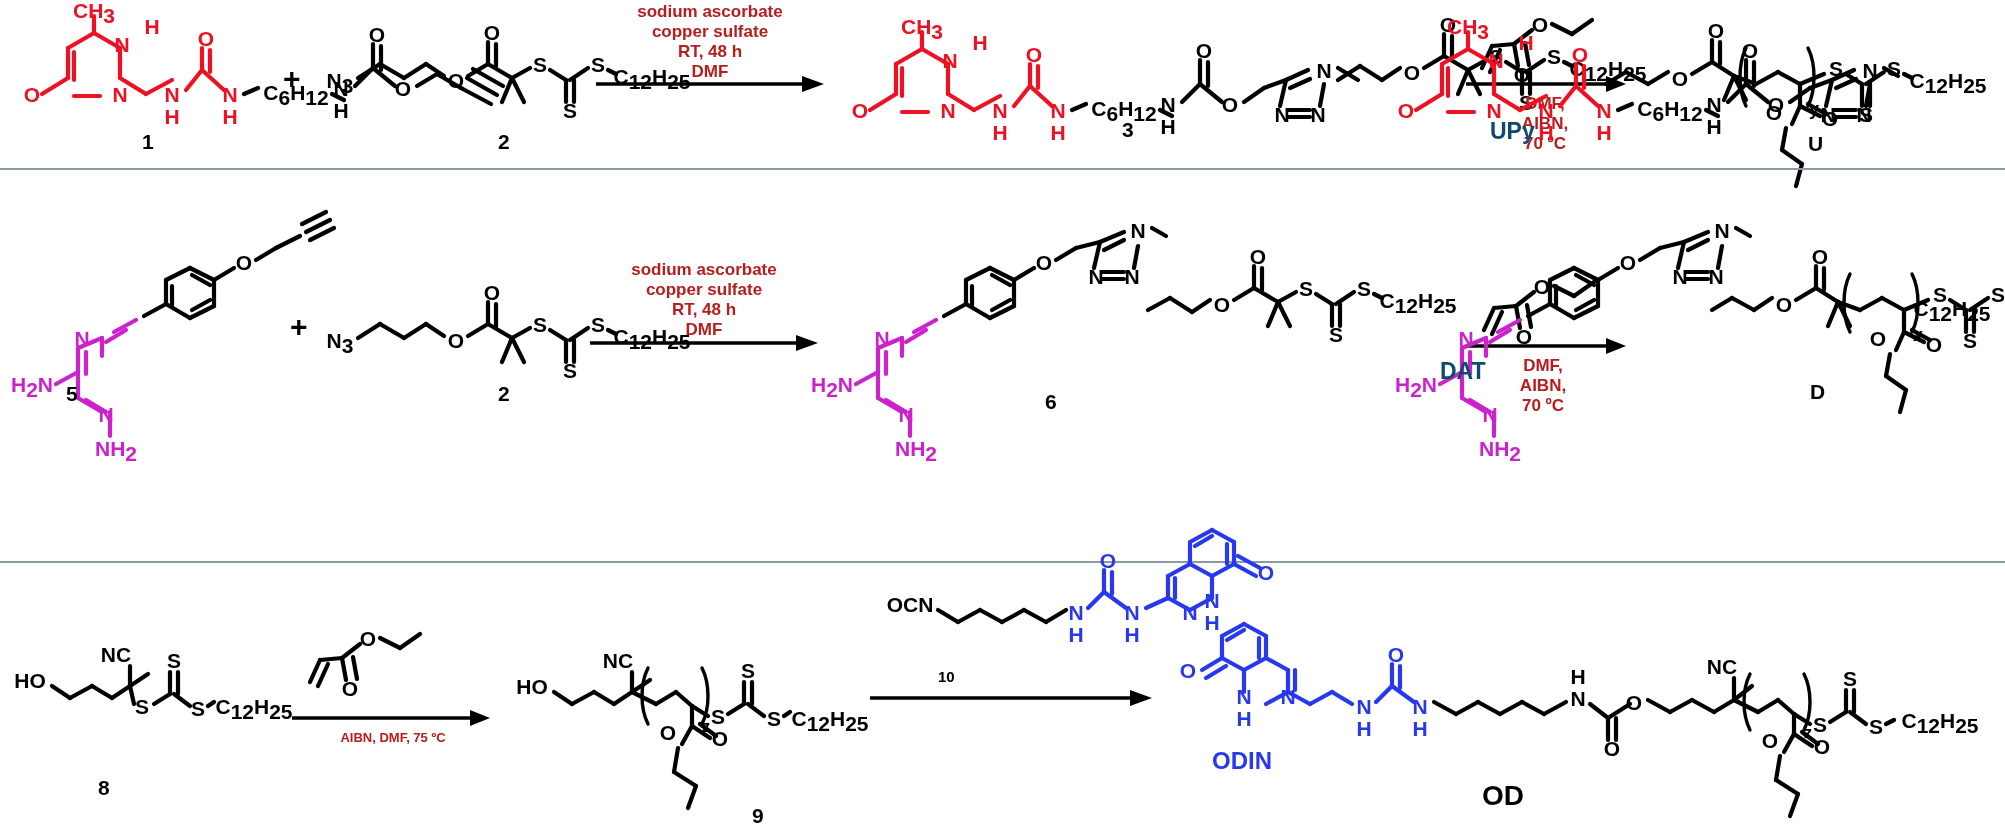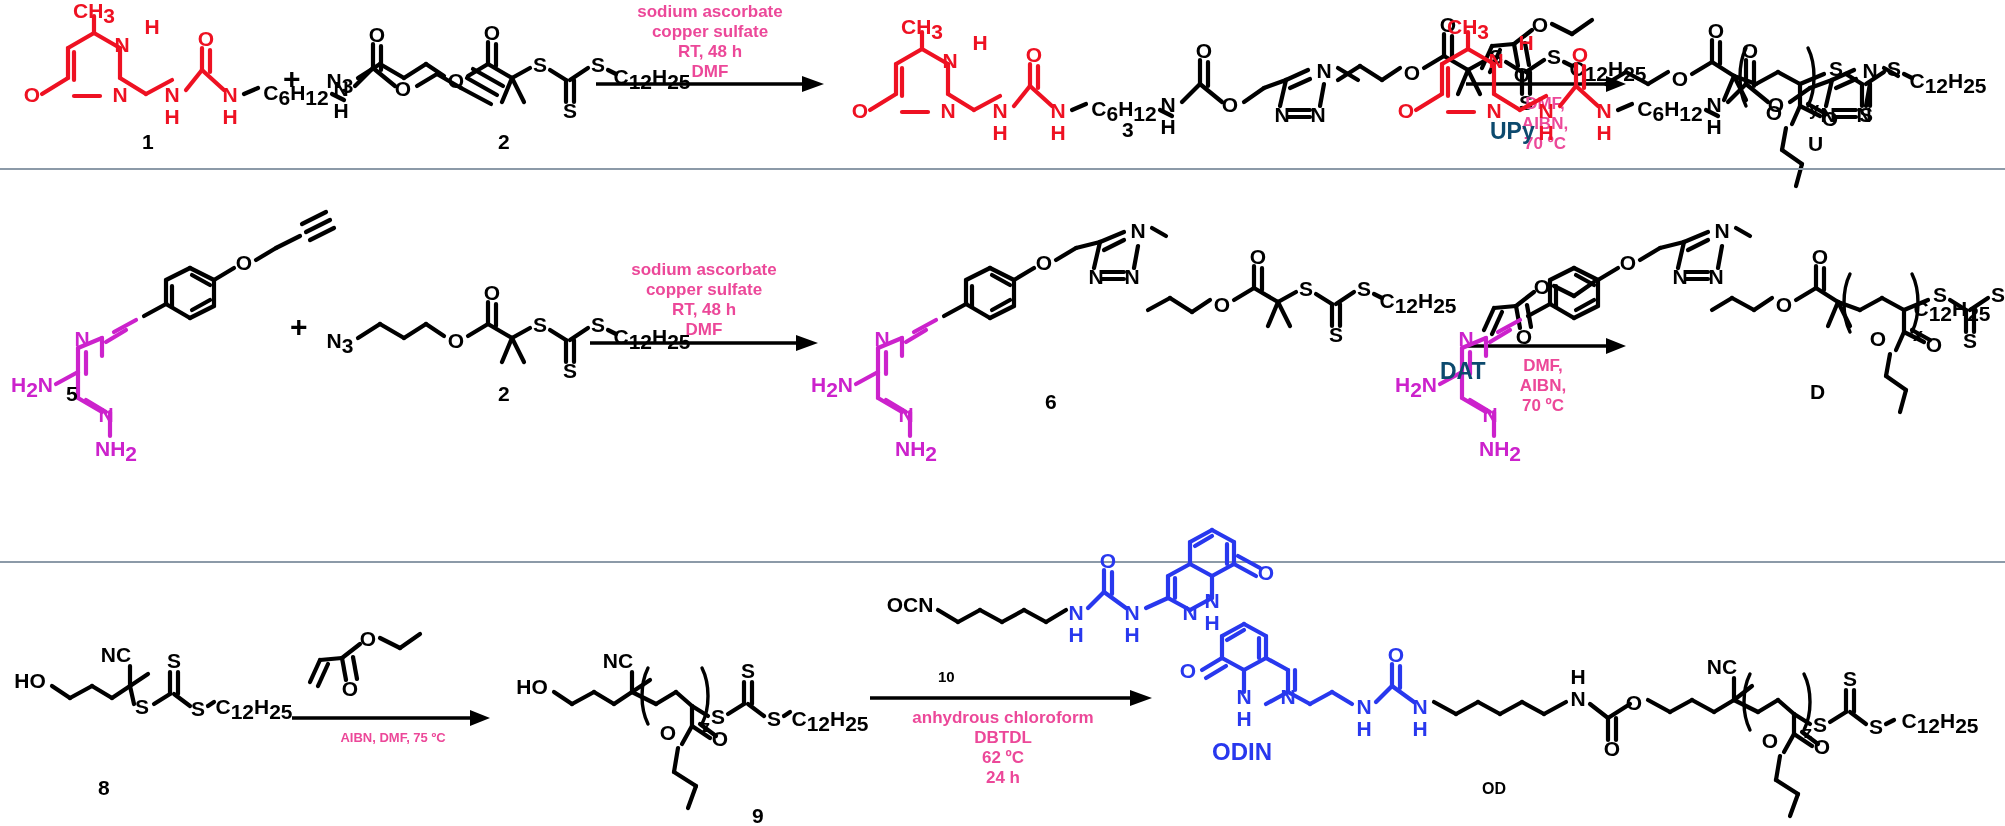--- a/index.html
+++ b/index.html
@@ -1,25 +1,25 @@
 <!DOCTYPE html>
 <html><head>
 <meta charset="utf-8">
 <title>Synthesis Scheme</title>
 <style>
   html,body{margin:0;padding:0;background:#ffffff;}
   body{font-family:"Liberation Sans",sans-serif;}
   #scheme{position:relative;width:2005px;height:826px;background:#fff;overflow:hidden;}
   .row{position:absolute;left:0;width:2005px;}
   .divider{position:absolute;left:0;width:2005px;height:2px;background:#8c9aa8;}
-  .cond{position:absolute;text-align:center;font-weight:bold;color:#ec4899;line-height:1.18;white-space:nowrap;}
+  .cond{position:absolute;text-align:center;font-weight:bold;color:#b91c1c;line-height:1.18;white-space:nowrap;}
   .lbl{position:absolute;font-weight:bold;color:#000;white-space:nowrap;}
   .lbl.red{color:#0c4a6e;}
   .lbl.mag{color:#0c4a6e;}
-  .lbl.blue{color:#2838ee;}
+  .lbl.blue{color:#2838ee;margin-top:9px;}
   .plus{position:absolute;font-weight:bold;color:#000;}
   svg{display:block;overflow:visible;}
   .bk{stroke:#000;stroke-width:4.2;fill:none;stroke-linecap:round;stroke-linejoin:round;}
   .bkt{stroke:#000;stroke-width:3.4;fill:none;stroke-linecap:round;stroke-linejoin:round;}
   .rd{stroke:#ee1122;stroke-width:4.2;fill:none;stroke-linecap:round;stroke-linejoin:round;}
   .mg{stroke:#cc22cc;stroke-width:4.2;fill:none;stroke-linecap:round;stroke-linejoin:round;}
   .bl{stroke:#2838ee;stroke-width:4.2;fill:none;stroke-linecap:round;stroke-linejoin:round;}
   text.at{font-family:"Liberation Sans",sans-serif;font-weight:bold;font-size:21px;fill:#000;
           text-anchor:middle;dominant-baseline:middle;}
   text.at.r{fill:#ee1122;}
@@ -721,26 +721,20 @@
       <text class="at b" x="324" y="122">H</text>
       <text class="at b" x="378" y="72">O</text>
     </svg>
 
     <div class="lbl" style="left:938px;top:96px;font-size:15px;">10</div>
 
     <svg style="position:absolute;left:870px;top:118px;" width="282" height="16">
       <line class="arrowline" x1="0" y1="8" x2="262" y2="8"></line>
       <polygon class="arrowhead" points="260,0 282,8 260,16"></polygon>
     </svg>
-    <div class="cond" style="left:872px;top:136px;width:262px;font-size:17px;">
-      <div>anhydrous chloroform</div>
-      <div>DBTDL</div>
-      <div>62 ºC</div>
-      <div>24 h</div>
-    </div>
 
     <svg style="position:absolute;left:1180px;top:28px;" width="450" height="190" viewBox="0 0 450 190">
       <text class="at b" x="8" y="72">O</text>
       <path class="bl" d="M22,70 L42,58"></path>
       <path class="bl" d="M26,78 L46,66"></path>
       <path class="bl" d="M42,58 L42,36"></path>
       <path class="bl" d="M42,58 L64,70"></path>
       <path class="bl" d="M42,36 L64,24"></path>
       <path class="bl" d="M47,40 L64,30"></path>
       <path class="bl" d="M64,24 L86,36"></path>
@@ -814,16 +808,16 @@
       <path class="bk" d="M206,102 L222,92"></path>
       <path class="bk" d="M222,92 L222,70"></path>
       <path class="bk" d="M230,92 L230,70"></path>
       <text class="at" x="226" y="60">S</text>
       <path class="bk" d="M226,92 L242,104"></path>
       <text class="at" x="252" y="108">S</text>
       <path class="bk" d="M262,104 L270,100"></path>
       <text class="at" x="316" y="102">C<tspan class="sub" dy="5">12</tspan><tspan dy="-5">H</tspan><tspan class="sub" dy="5">25</tspan></text>
     </svg>
 
-    <div class="lbl" style="left:1482px;top:208px;font-size:16px;">OD</div>
+    <div class="lbl" style="left:1482px;top:208px;font-size:28px;">OD</div>
   </div>
 
 </div>
 
 </body></html>

